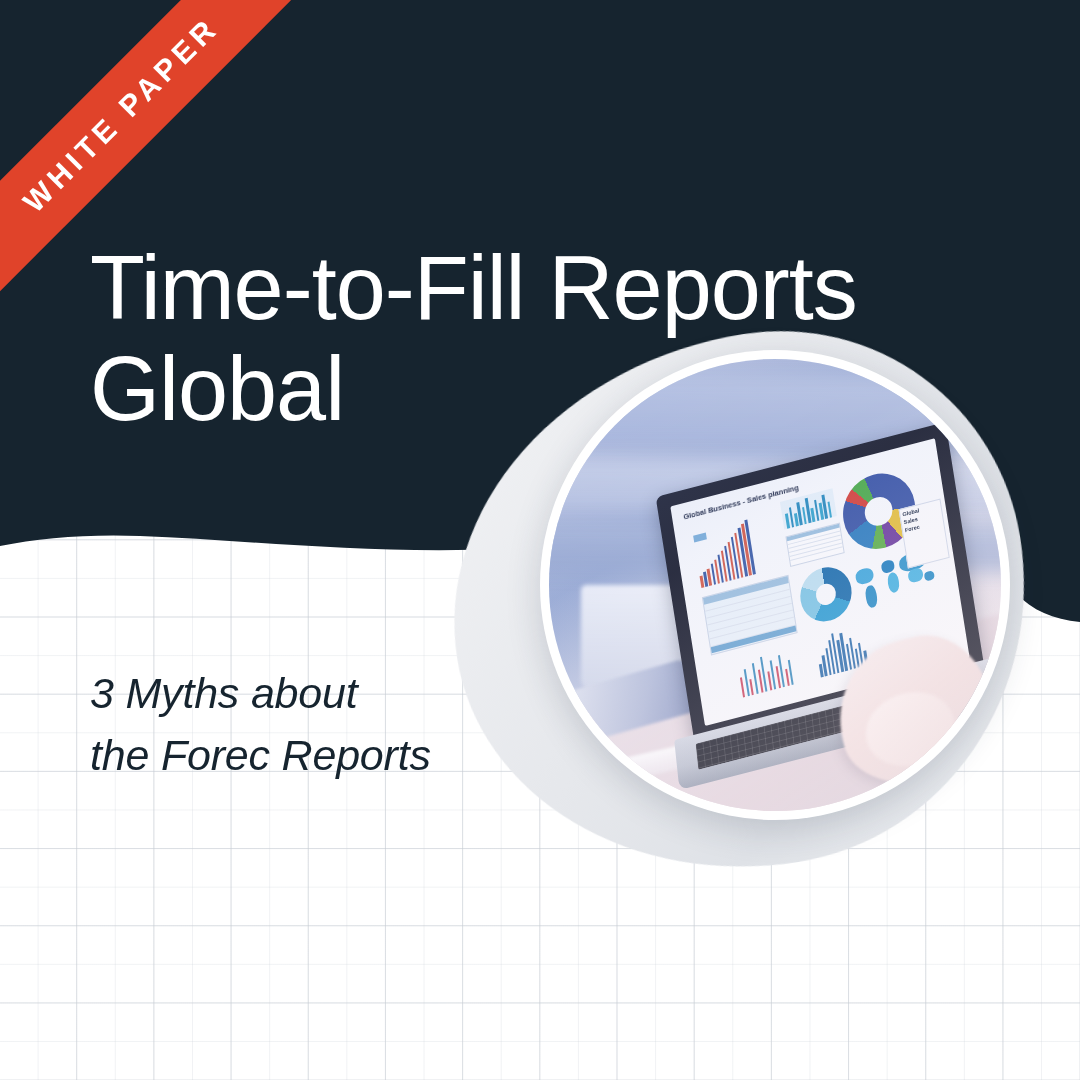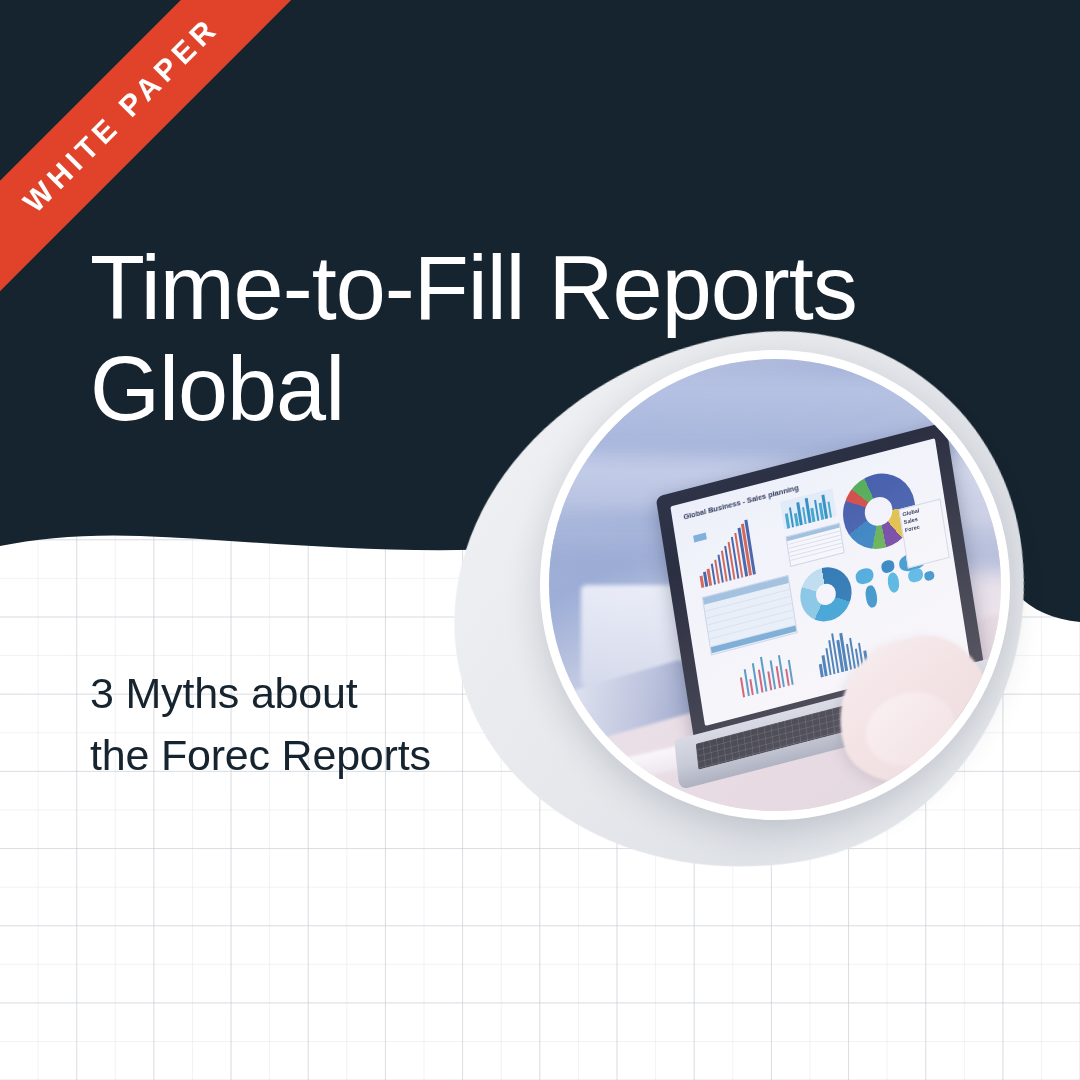--- a/index.html
+++ b/index.html
@@ -74,21 +74,21 @@
     position:absolute;
     left:90px;top:662px;
     width:560px;
     color:#16242F;
     font-family:"Liberation Sans", sans-serif;
     font-size:43px;
     line-height:62px;
     font-weight:400;
     letter-spacing:-0.2px;
   }
-  .subtitle span{display:block;}
+  .subtitle span{display:block;font-style:italic;}
 
   
   .blob{
     position:absolute;
     left:452px;top:338px;
     width:575px;height:530px;
     background:linear-gradient(135deg,#f2f3f5 0%,#e6e8ec 45%,#dfe2e7 70%,#eceef1 100%);
     border-radius:58% 42% 47% 53% / 52% 46% 54% 48%;
     transform:rotate(-9deg);
     filter:blur(0.4px);

